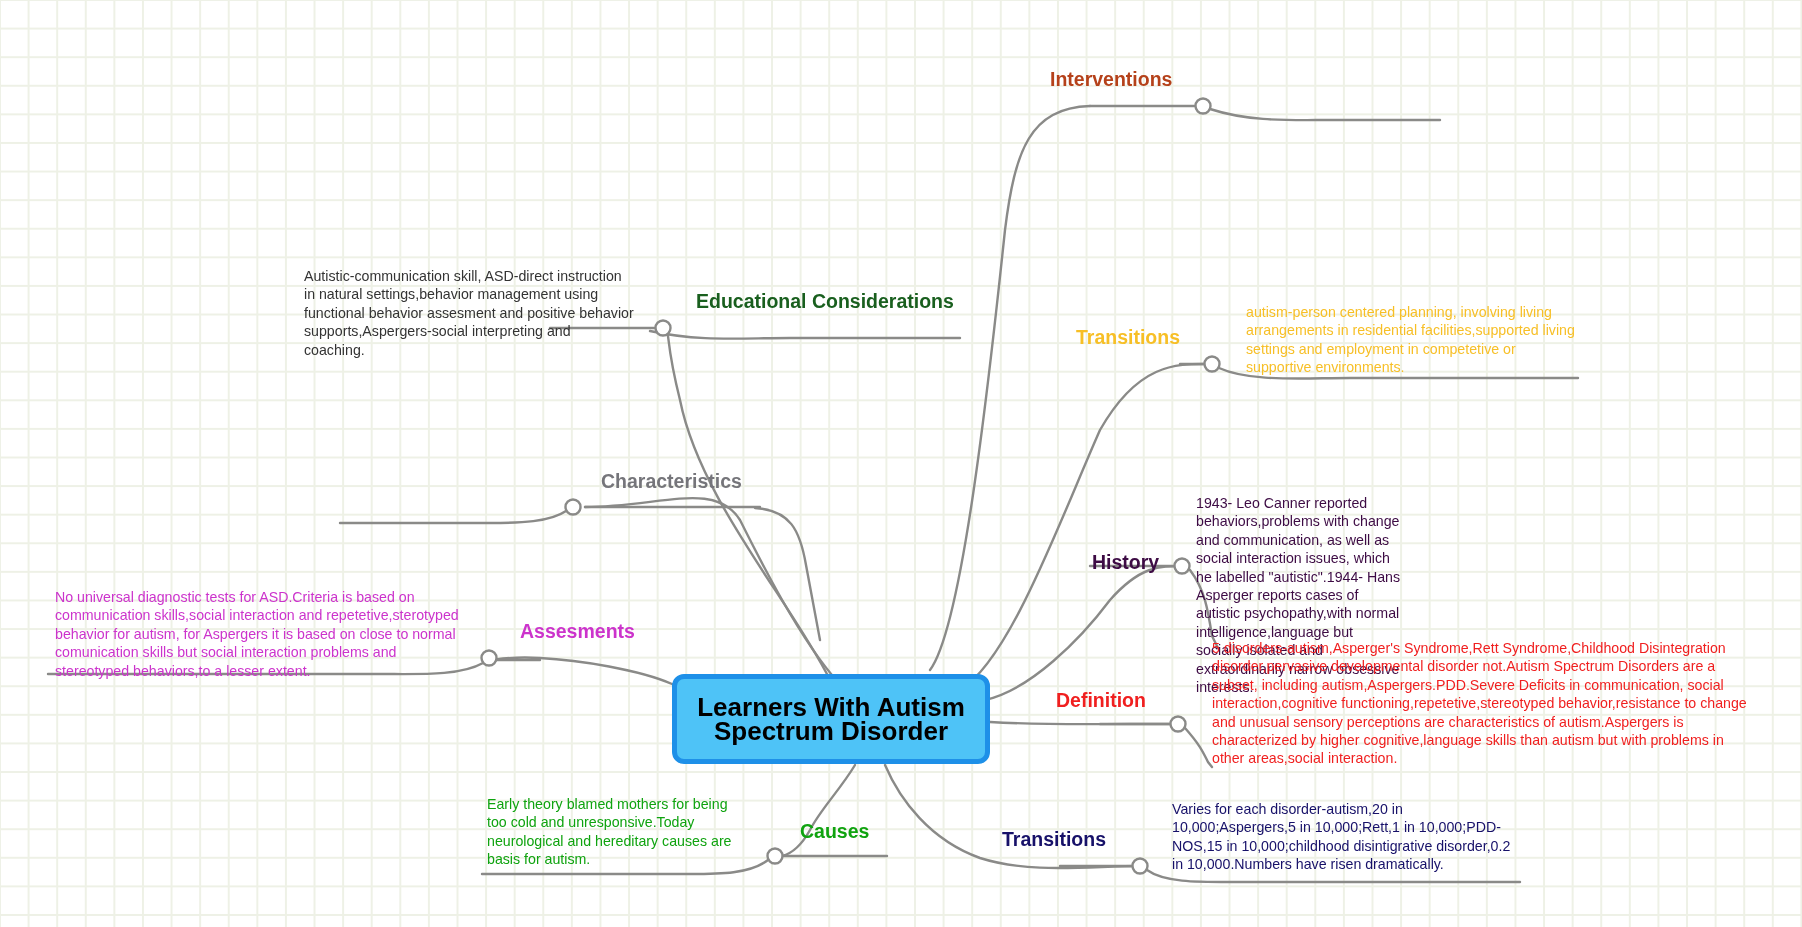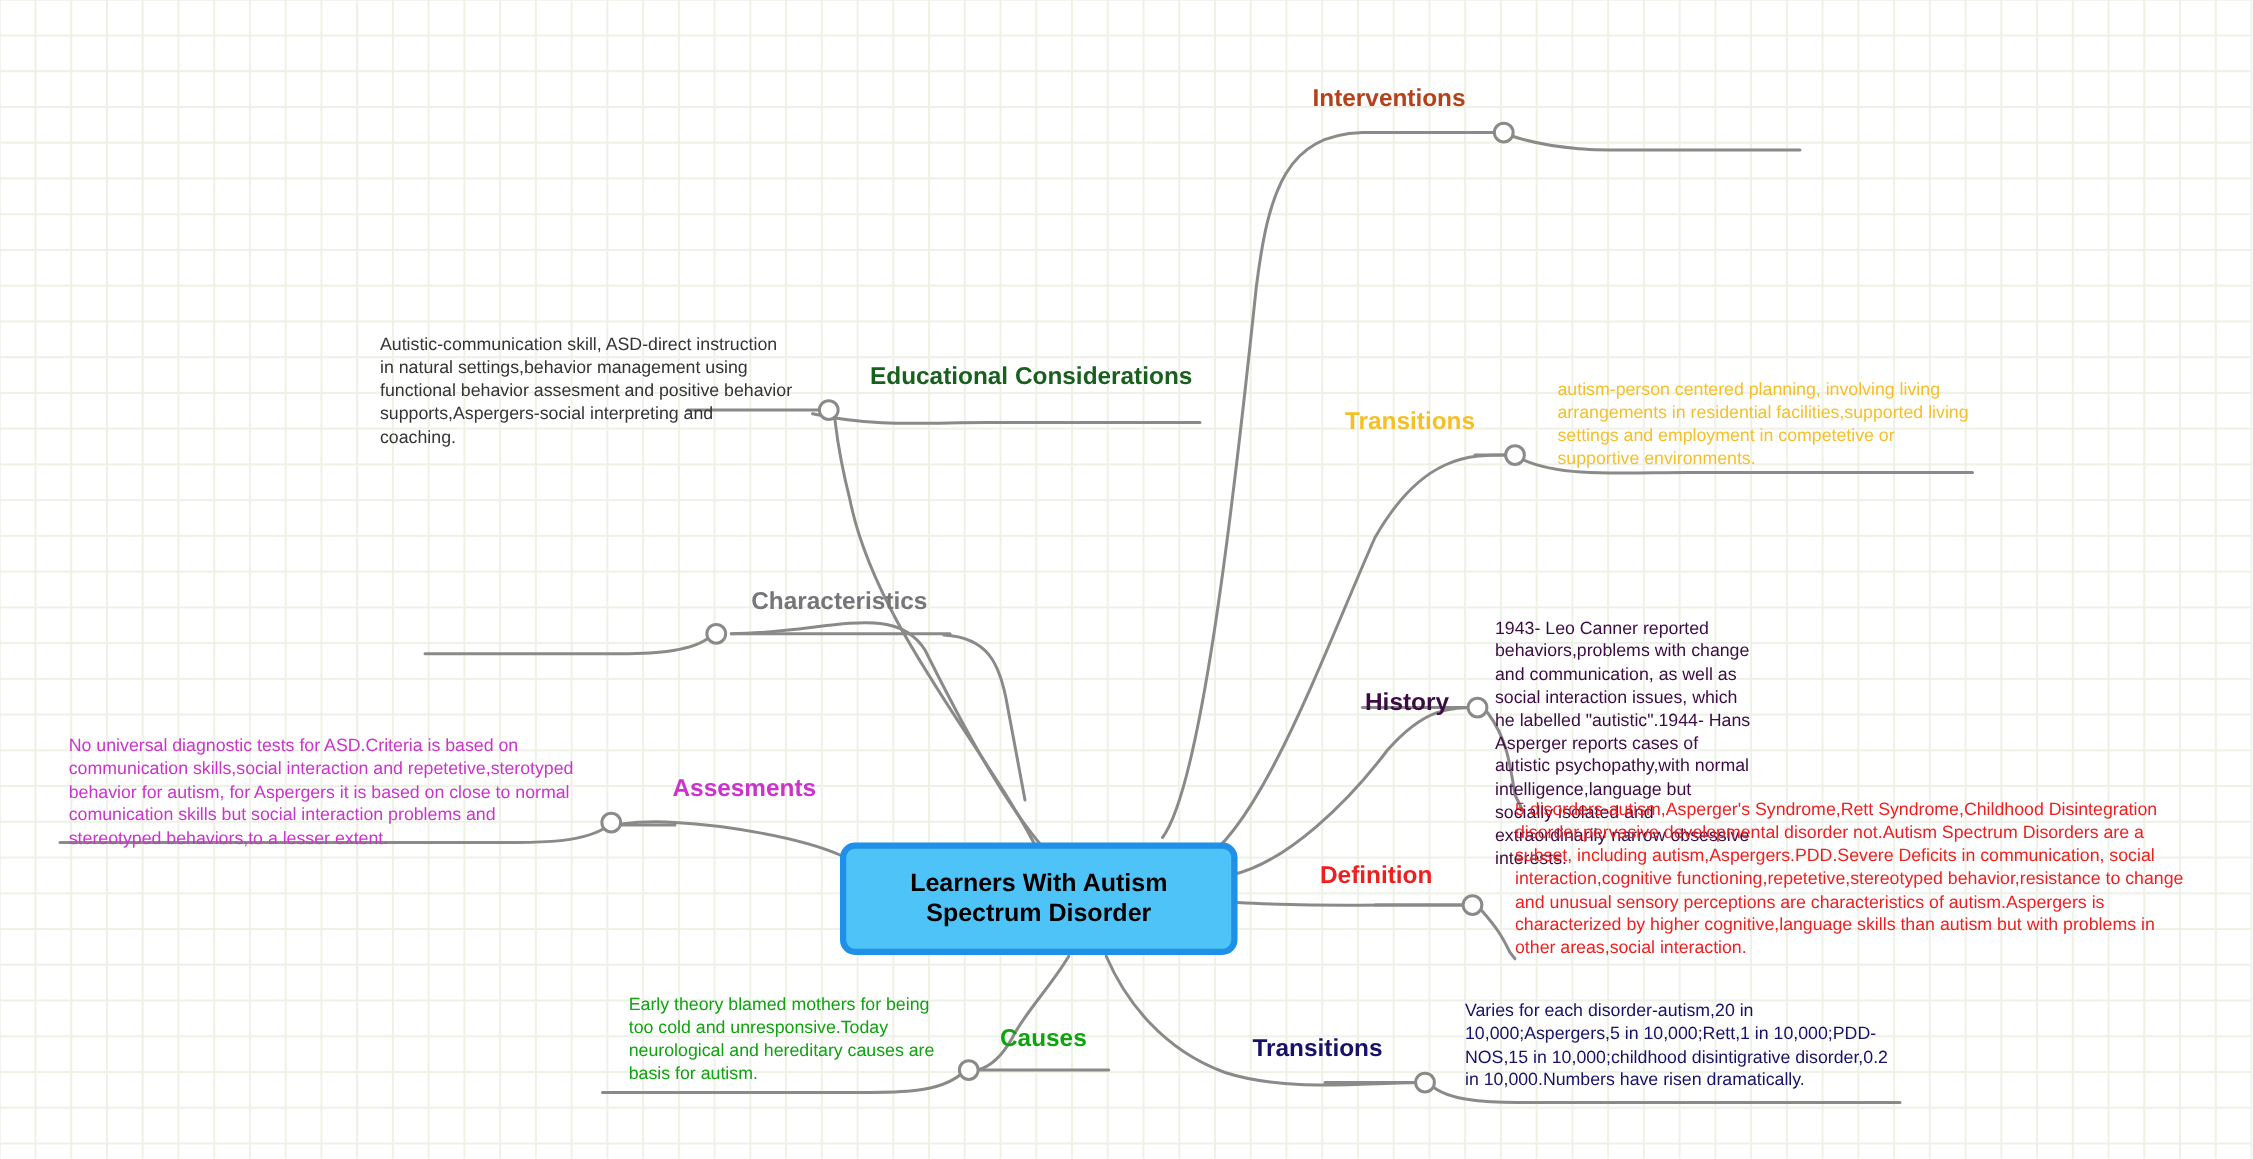--- a/index.html
+++ b/index.html
@@ -39,21 +39,21 @@
     stroke-width: 2.4;
   }
   .root-node {
     position: absolute;
     box-sizing: border-box;
     background: #4ec3f7;
     border: 5px solid #1e90e8;
     border-radius: 12px;
     color: #000000;
     font-weight: bold;
-    font-size: 20px;
+    font-size: 26px;
     line-height: 24px;
     text-align: center;
     display: flex;
     align-items: center;
     justify-content: center;
     padding: 6px 14px;
   }
   .topic-label {
     position: absolute;
     font-weight: bold;
@@ -130,25 +130,25 @@
   <div class="detail-text" style="left:304px; top:267px; width:330px; color:#333333;">Autistic-communication skill, ASD-direct instruction in natural settings,behavior management using functional behavior assesment and positive behavior supports,Aspergers-social interpreting and coaching.</div>
 
   <div class="topic-label" style="left:1076px; top:326px; color:#f7bf26;">Transitions</div>
   <div class="detail-text" style="left:1246px; top:303px; width:330px; color:#f7bf26;">autism-person centered planning, involving living arrangements in residential facilities,supported living settings and employment in competetive or supportive environments.</div>
 
   <div class="topic-label" style="left:601px; top:470px; color:#75757a;">Characteristics</div>
 
   <div class="topic-label" style="left:1092px; top:551px; color:#3d0b44;">History</div>
   <div class="detail-text" style="left:1196px; top:494px; width:205px; color:#3d0b44;">1943- Leo Canner reported behaviors,problems with change and communication, as well as social interaction issues, which he labelled "autistic".1944- Hans Asperger reports cases of autistic psychopathy,with normal intelligence,language but socially isolated and extraordinarily narrow obsessive interests.</div>
 
-  <div class="topic-label" style="left:538px; top:620px; color:#cc33cc;">Assesments</div>
+  <div class="topic-label" style="left:520px; top:620px; color:#cc33cc;">Assesments</div>
   <div class="detail-text" style="left:55px; top:588px; width:412px; color:#cc33cc;">No universal diagnostic tests for ASD.Criteria is based on communication skills,social interaction and repetetive,sterotyped behavior for autism, for Aspergers it is based on close to normal comunication skills but social interaction problems and stereotyped behaviors,to a lesser extent.</div>
 
   <div class="topic-label" style="left:1056px; top:689px; color:#f01f1f;">Definition</div>
   <div class="detail-text" style="left:1212px; top:639px; width:540px; color:#f01f1f;">5 disorders-autism,Asperger's Syndrome,Rett Syndrome,Childhood Disintegration disorder,pervasive developmental disorder not.Autism Spectrum Disorders are a subset, including autism,Aspergers.PDD.Severe Deficits in communication, social interaction,cognitive functioning,repetetive,stereotyped behavior,resistance to change and unusual sensory perceptions are characteristics of autism.Aspergers is characterized by higher cognitive,language skills than autism but with problems in other areas,social interaction.</div>
 
   <div class="topic-label" style="left:800px; top:820px; color:#0fa30f;">Causes</div>
-  <div class="detail-text" style="left:487px; top:795px; width:252px; color:#0fa30f;margin-left:16px;">Early theory blamed mothers for being too cold and unresponsive.Today neurological and hereditary causes are basis for autism.</div>
+  <div class="detail-text" style="left:487px; top:795px; width:252px; color:#0fa30f;">Early theory blamed mothers for being too cold and unresponsive.Today neurological and hereditary causes are basis for autism.</div>
 
   <div class="topic-label" style="left:1002px; top:828px; color:#171169;">Transitions</div>
   <div class="detail-text" style="left:1172px; top:800px; width:340px; color:#171169;">Varies for each disorder-autism,20 in 10,000;Aspergers,5 in 10,000;Rett,1 in 10,000;PDD-NOS,15 in 10,000;childhood disintigrative disorder,0.2 in 10,000.Numbers have risen dramatically.</div>
 
 </div>
 
 </body></html>

